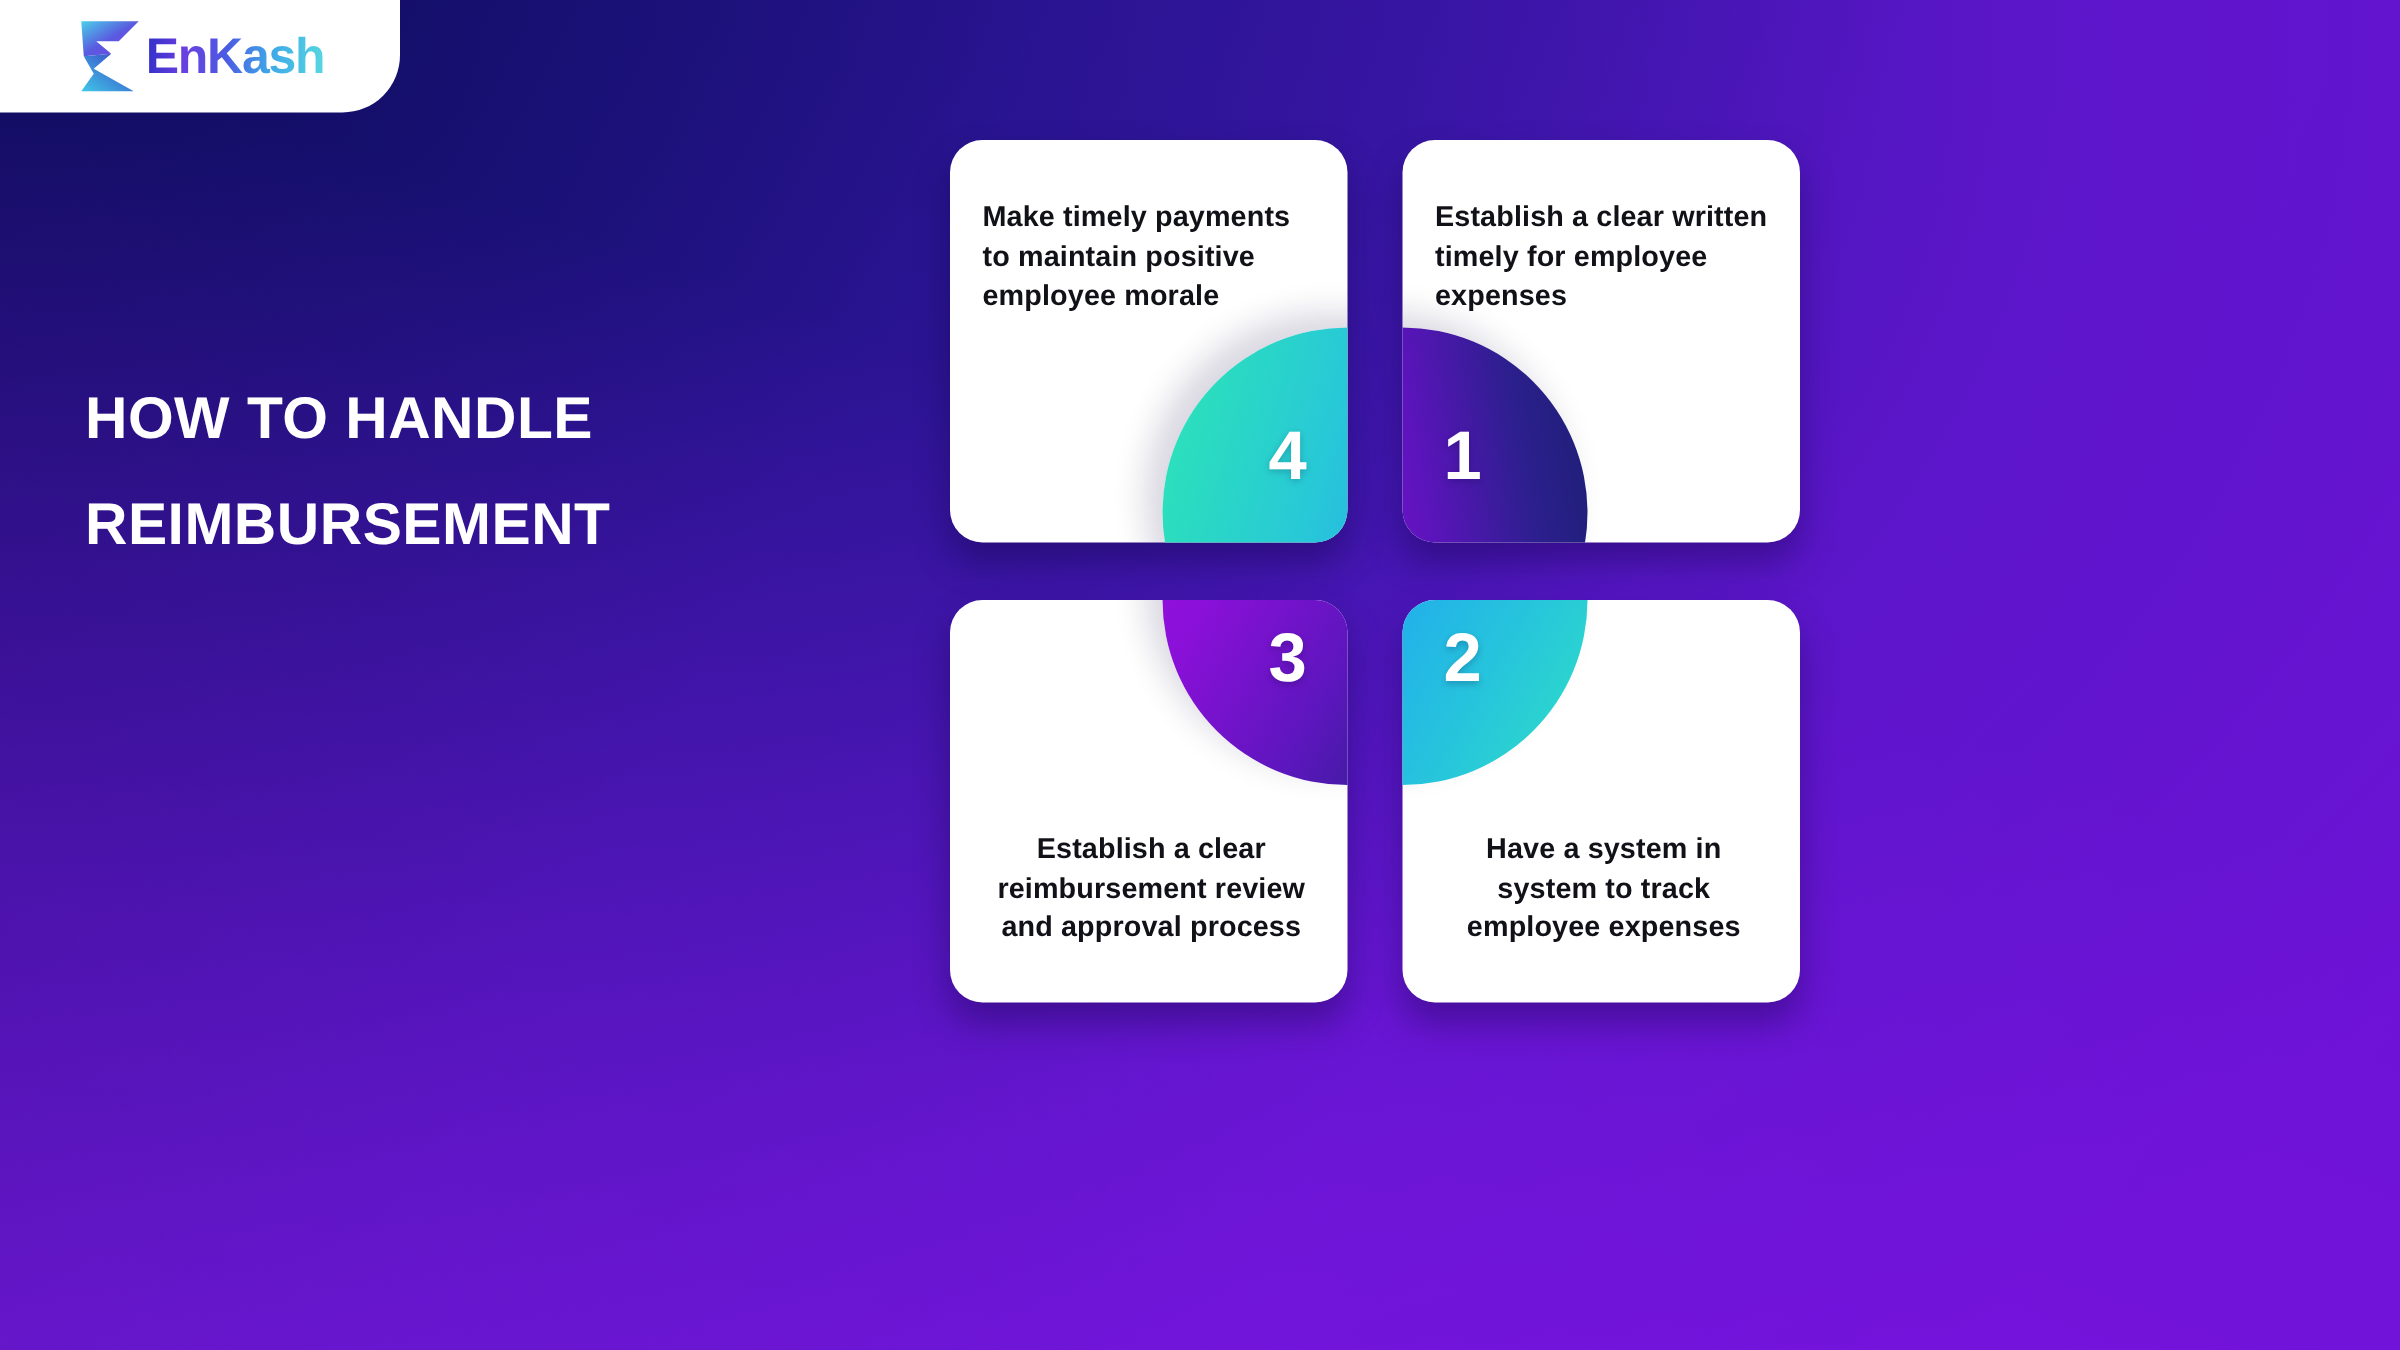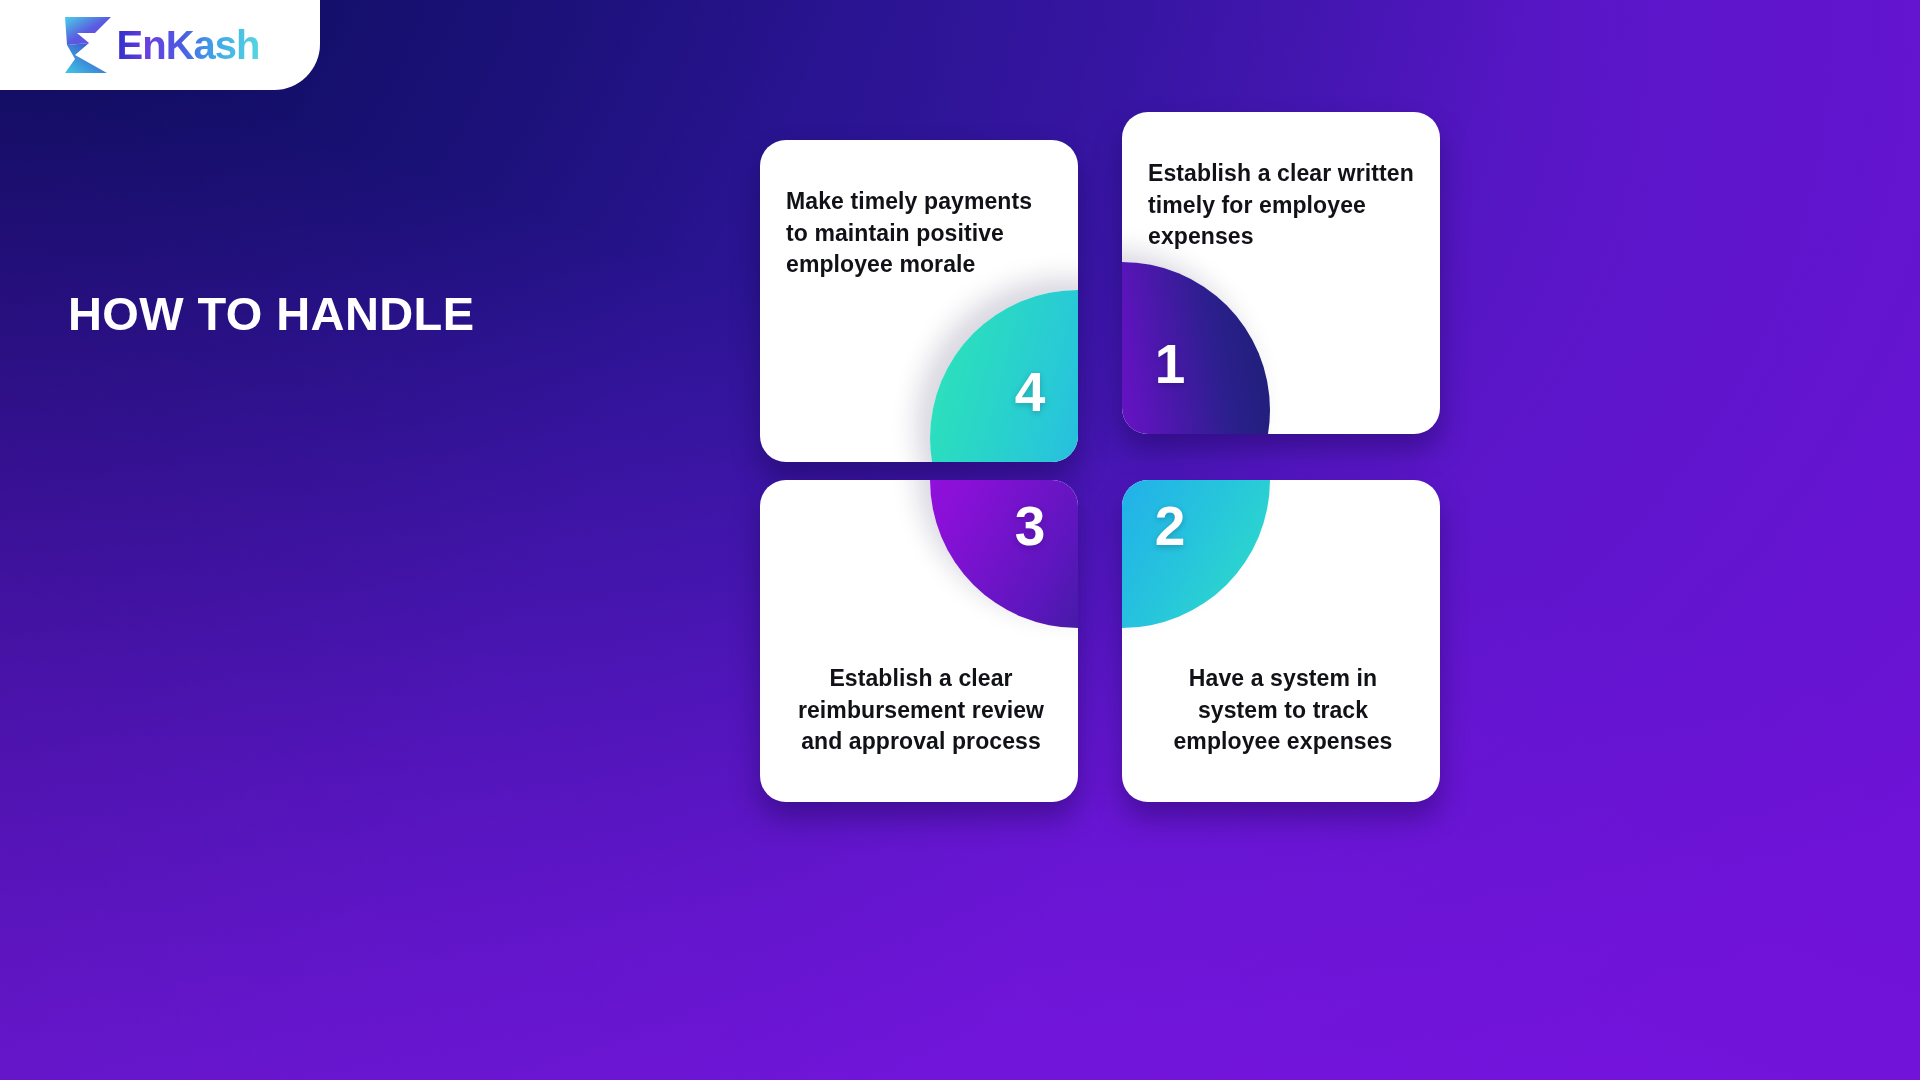--- a/index.html
+++ b/index.html
@@ -45,37 +45,37 @@
 
   
   #title {
     position:absolute; left:68px; top:282px; width:680px;
     color:#ffffff;
     font-size:47px; font-weight:700; line-height:1.38;
     letter-spacing:0.4px;
     text-transform:uppercase;
     z-index:10;
   }
-  #title .line { display:block; }
+  #title .line { display:block;margin-top:20px; }
 
   
   #grid {
     position:absolute; left:760px; top:112px;
     width:680px; height:690px;
     z-index:5;
   }
   .card {
     position:absolute;
     width:318px; height:322px;
     background:#ffffff;
     border-radius:26px;
     overflow:hidden;
     box-shadow:0 16px 28px rgba(10,4,50,0.34);
   }
-  #card-4 { left:0px;   top:0px;margin-top:28px;   }
+  #card-4 { left:0px;   top:0px;   }
   #card-1 { left:362px; top:0px;   }
   #card-3 { left:0px;   top:368px; }
   #card-2 { left:362px; top:368px; }
 
   .card-text {
     position:absolute; left:26px; right:22px;
     font-size:23px; font-weight:700; line-height:1.38;
     color:#111118;
     letter-spacing:0.1px;
   }
@@ -148,20 +148,21 @@
       </defs>
       <path d="M4 2 L50 2 L34 18 L16 18 L28 28 L6 30 Z" fill="url(#lg1)"></path>
       <path d="M6 30 L28 28 L14 40 L46 58 L4 58 L14 44 Z" fill="url(#lg2)"></path>
     </svg>
     <div id="logo-text">EnKash</div>
   </div>
 </div>
 
 <h1 id="title">
   <span class="line">HOW TO HANDLE</span>
+  <span class="line">REIMBURSEMENT</span>
 </h1>
 
 <div id="grid">
 
   <div class="card" id="card-4">
     <div class="card-text text-top">Make timely payments to maintain positive employee morale</div>
     <div class="circle" id="circle-4">
       <span>4</span>
     </div>
   </div>

